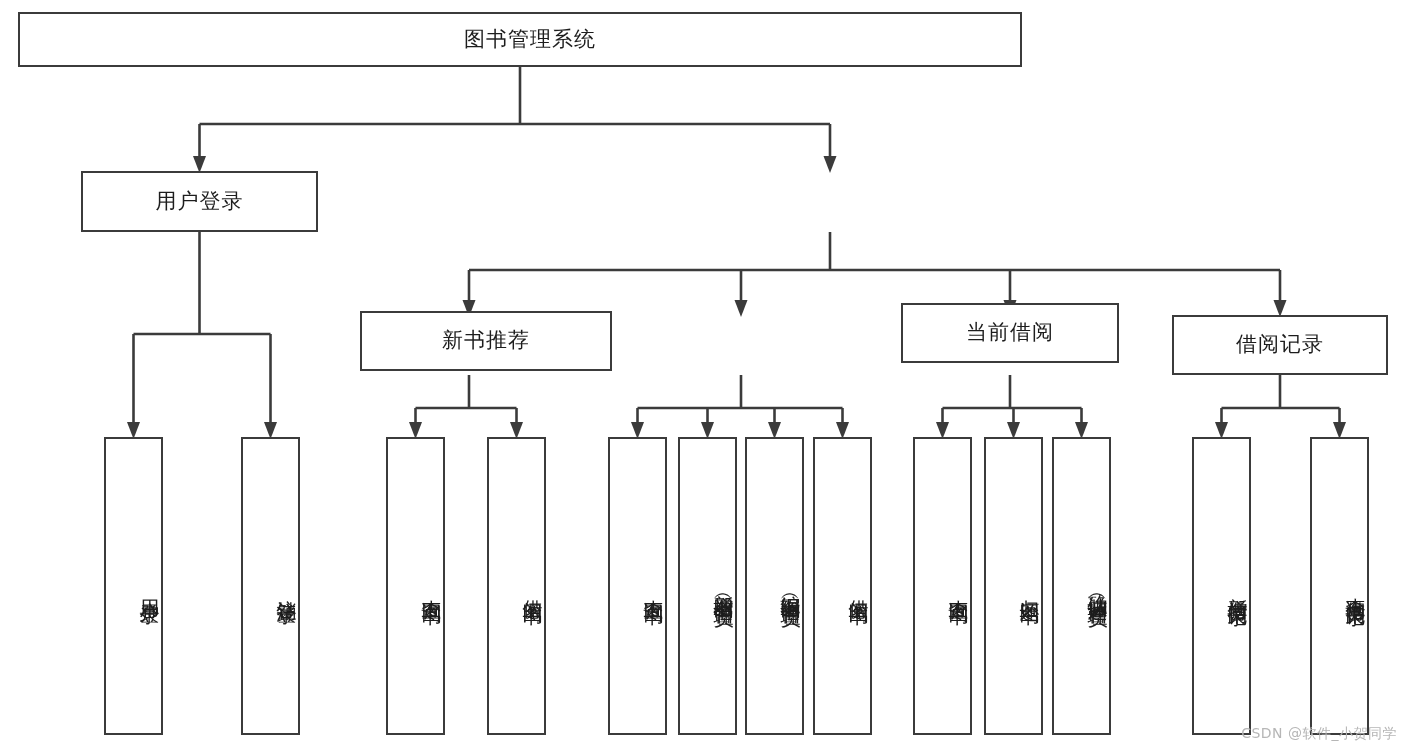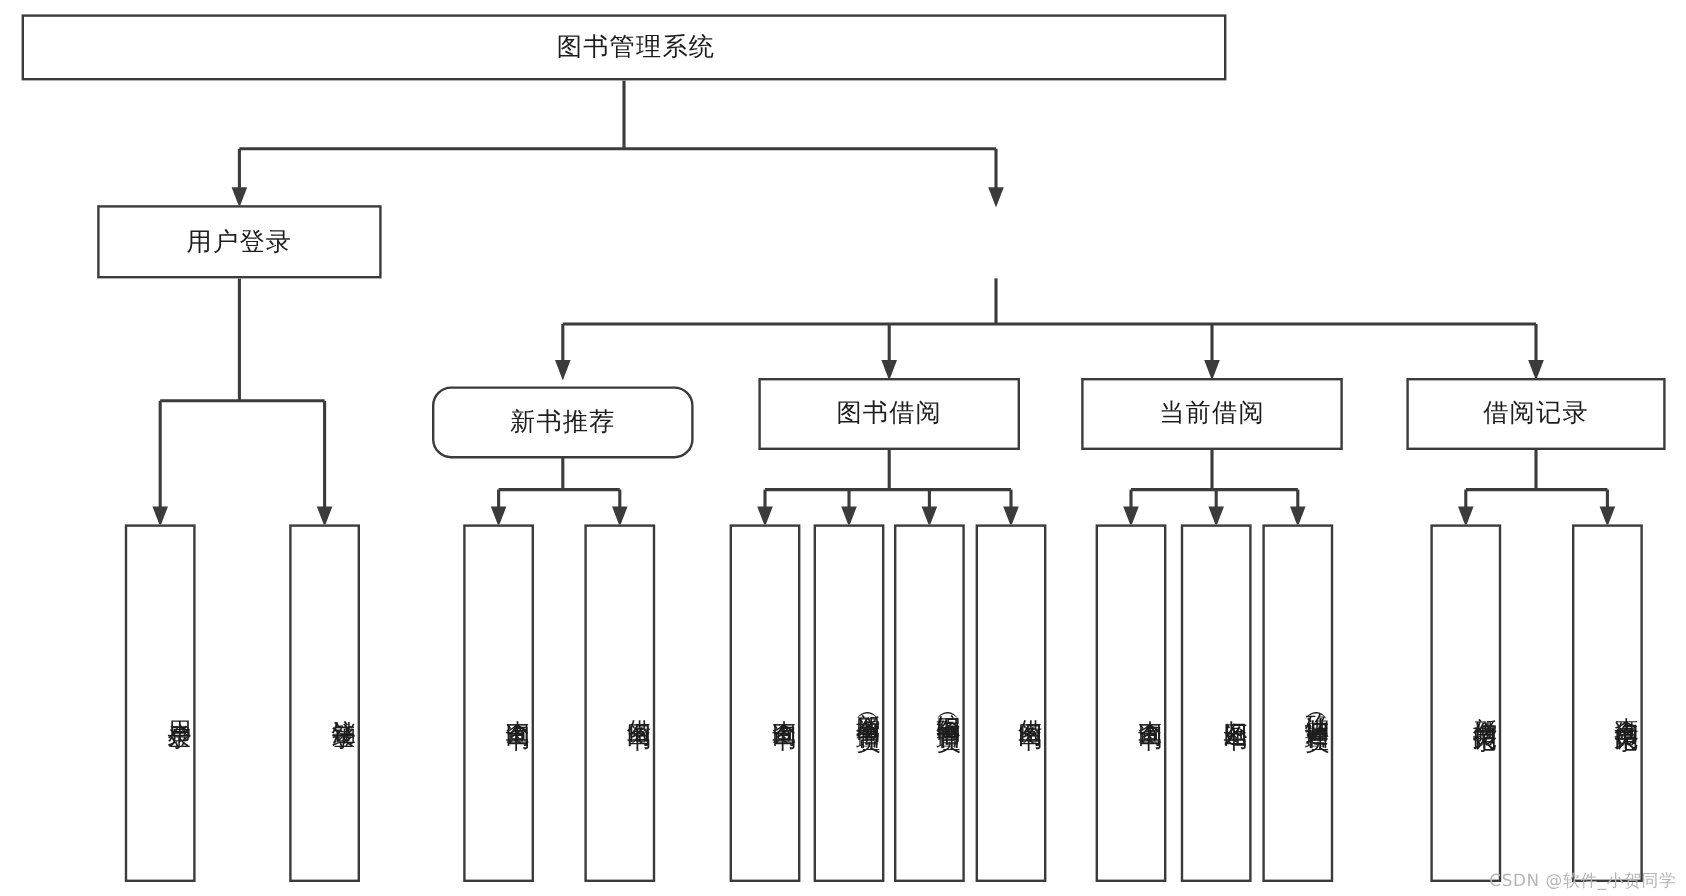--- a/index.html
+++ b/index.html
@@ -146,27 +146,24 @@
   </svg>
 
   <div class="node horiz" style="left:18px; top:12px; width:1004px; height:55px;padding-left:20px;">
     <span class="lbl">图书管理系统</span>
   </div>
 
   <div class="node horiz" style="left:81px; top:171px; width:237px; height:61px;">
     <span class="lbl">用户登录</span>
   </div>
 
-  <div class="node horiz" style="left:360px; top:322px; width:218px; height:60px;border-radius:16px;">
+  <div class="node horiz" style="left:360px; top:311px; width:252px; height:60px;">
     <span class="lbl">新书推荐</span>
   </div>
-  <div class="node horiz" style="left:632px; top:315px; width:218px; height:60px;">
-    <span class="lbl">图书借阅</span>
-  </div>
-  <div class="node horiz" style="left:901px; top:315px; width:218px; height:60px;">
+  <div class="node horiz" style="left:901px; top:303px; width:218px; height:60px;">
     <span class="lbl">当前借阅</span>
   </div>
   <div class="node horiz" style="left:1172px; top:315px; width:216px; height:60px;">
     <span class="lbl">借阅记录</span>
   </div>
 
   <div class="node vert" style="left:104px; top:437px; width:59px; height:298px;">
     <span class="lbl">用户登录</span>
   </div>
   <div class="node vert" style="left:241px; top:437px; width:59px; height:298px;">

